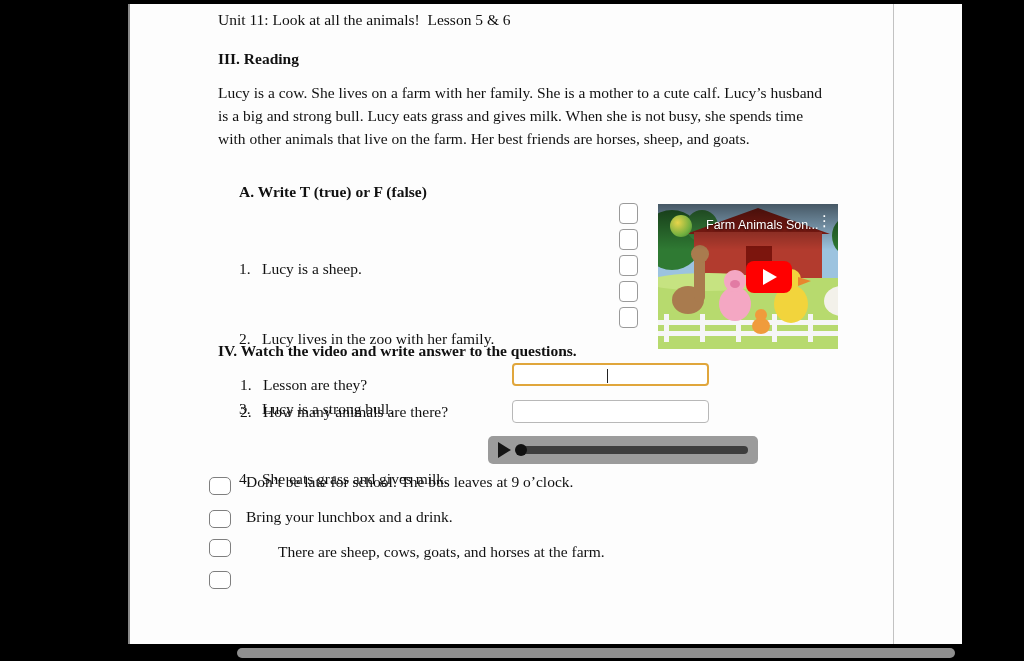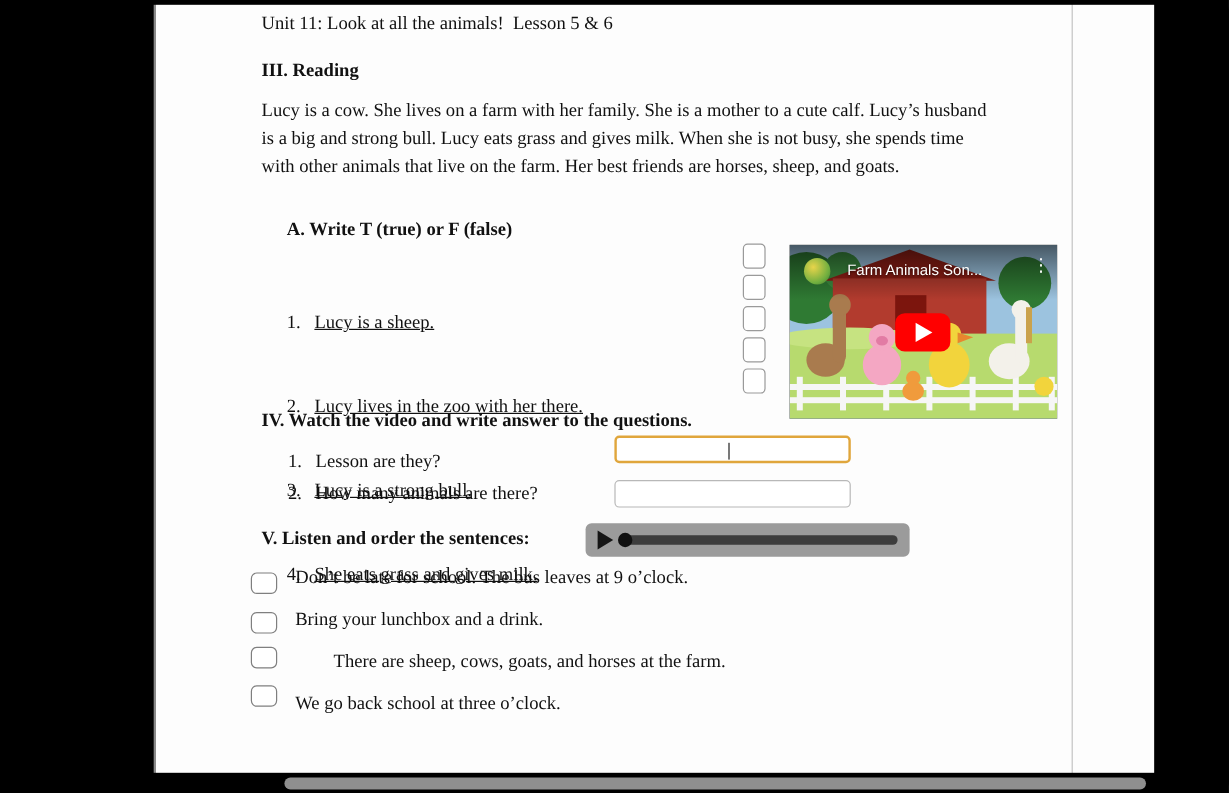--- a/index.html
+++ b/index.html
@@ -19,29 +19,29 @@
 
   
   .t{font-size:15.5px;line-height:23.2px;white-space:pre-wrap;}
   .b{font-weight:bold;}
   #title{left:218px;top:8px;}
   #reading-heading{left:218px;top:47px;}
   #reading-paragraph{left:218px;top:81px;width:606px;}
   #tf-heading{left:239px;top:180px;}
   #tf-list{left:239px;top:211px;}
   .num{display:inline-block;width:23px;}
-  .tf-line{height:23.3px;text-decoration:underline;}
+  .tf-line{height:23.3px;}
 
   
   #tf-boxes{left:619px;top:203px;}
   .tf-box{width:19px;height:21px;background:#fff;border:1.5px solid #9a9a9a;
           border-radius:4px;box-sizing:border-box;margin-bottom:5px;}
 
   
-  #video{left:658px;top:204px;width:223px;height:145px;overflow:hidden;background:#404040;text-decoration:underline;}
+  #video{left:658px;top:204px;width:180px;height:145px;overflow:hidden;background:#d946ef;text-decoration:underline;}
   #video svg{display:block;}
   #video-shade{left:0;top:0;width:223px;height:46px;
                background:linear-gradient(rgba(0,0,0,.55),rgba(0,0,0,0));}
   #channel-avatar{left:12px;top:11px;width:22px;height:22px;border-radius:50%;
                   background:radial-gradient(circle at 35% 35%, #e8d44a, #6fae3f 65%, #3d6d2a);}
   #video-title{left:48px;top:14px;color:#fff;font-family:"Liberation Sans",sans-serif;
                font-size:12.5px;text-shadow:0 1px 2px rgba(0,0,0,.6);}
   #kebab{right:6px;top:10px;color:#fff;font-size:15px;line-height:15px;
          font-family:"DejaVu Sans",sans-serif;}
   #play-btn{left:88px;top:57px;width:46px;height:32px;background:#ff0000;border-radius:8px;}
@@ -90,21 +90,21 @@
   <div class="abs" id="right-mat"></div>
   <div class="abs" id="top-edge"></div>
 
   <div class="abs t" id="title">Unit 11: Look at all the animals!  Lesson 5 &amp; 6</div>
   <div class="abs t b" id="reading-heading">III. Reading</div>
   <div class="abs t" id="reading-paragraph">Lucy is a cow. She lives on a farm with her family. She is a mother to a cute calf. Lucy’s husband is a big and strong bull. Lucy eats grass and gives milk. When she is not busy, she spends time with other animals that live on the farm. Her best friends are horses, sheep, and goats.</div>
 
   <div class="abs t b" id="tf-heading">A. Write T (true) or F (false)</div>
   <div class="abs t" id="tf-list">
     <div class="tf-line"><span class="num">1.</span><span>Lucy is a sheep.</span></div>
-    <div class="tf-line"><span class="num">2.</span><span>Lucy lives in the zoo with her there.</span></div>
+    <div class="tf-line"><span class="num">2.</span><span>Lucy lives in the zoo with her family.</span></div>
     <div class="tf-line"><span class="num">3.</span><span>Lucy is a strong bull.</span></div>
     <div class="tf-line"><span class="num">4.</span><span>She eats grass and gives milk.</span></div>
   </div>
   <div class="abs" id="tf-boxes">
     <div class="tf-box"></div>
     <div class="tf-box"></div>
     <div class="tf-box"></div>
     <div class="tf-box"></div>
     <div class="tf-box"></div>
   </div>
@@ -162,32 +162,30 @@
   </div>
 
   <div class="abs t b" id="q-heading">IV. Watch the video and write answer to the questions.</div>
   <div class="abs t" id="q1-line"><span class="num">1.</span><span>Lesson are they?</span></div>
   <div class="abs t" id="q2-line"><span class="num">2.</span><span>How many animals are there?</span></div>
   <div class="abs answer-input" id="answer-input-1">
     <div id="caret"></div>
   </div>
   <div class="abs answer-input" id="answer-input-2"></div>
 
-  <div class="abs t b" id="v-heading">V. Listen and order the sentences:</div>
   <div class="abs" id="audio-player">
     <span id="audio-play"></span>
     <span id="audio-track"></span>
     <span id="audio-knob"></span>
   </div>
 
   <div class="abs order-cb" id="cb1"></div>
   <div class="sentence" id="s1">Don’t be late for school. The bus leaves at 9 o’clock.</div>
   <div class="abs order-cb" id="cb2"></div>
   <div class="sentence" id="s2">Bring your lunchbox and a drink.</div>
   <div class="abs order-cb" id="cb3"></div>
   <div class="sentence" id="s3">There are sheep, cows, goats, and horses at the farm.</div>
   <div class="abs order-cb" id="cb4"></div>
-  <div class="sentence" id="s4">We go back school at three o’clock.</div>
 
   <div class="abs" id="bottom-bar"></div>
   <div class="abs" id="h-scroll-thumb"></div>
 
 </div>
 
 </body></html>

